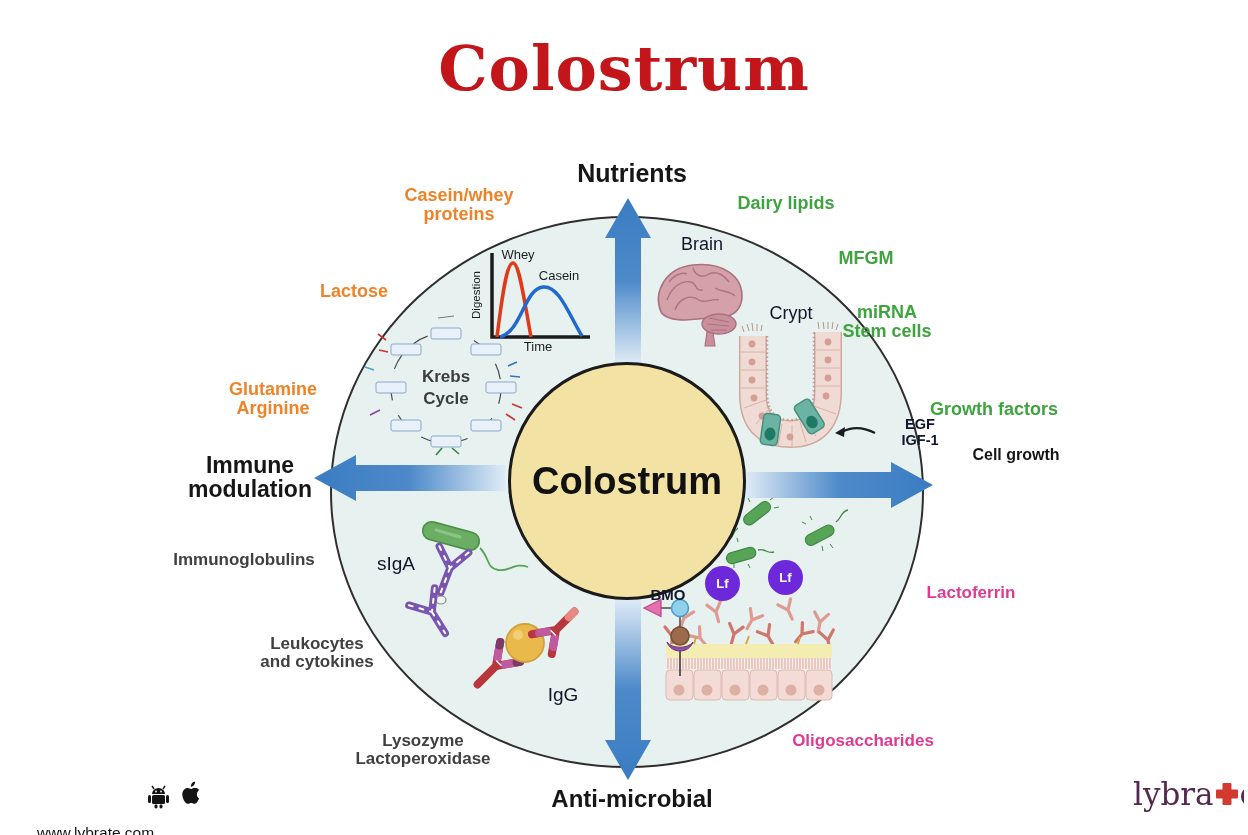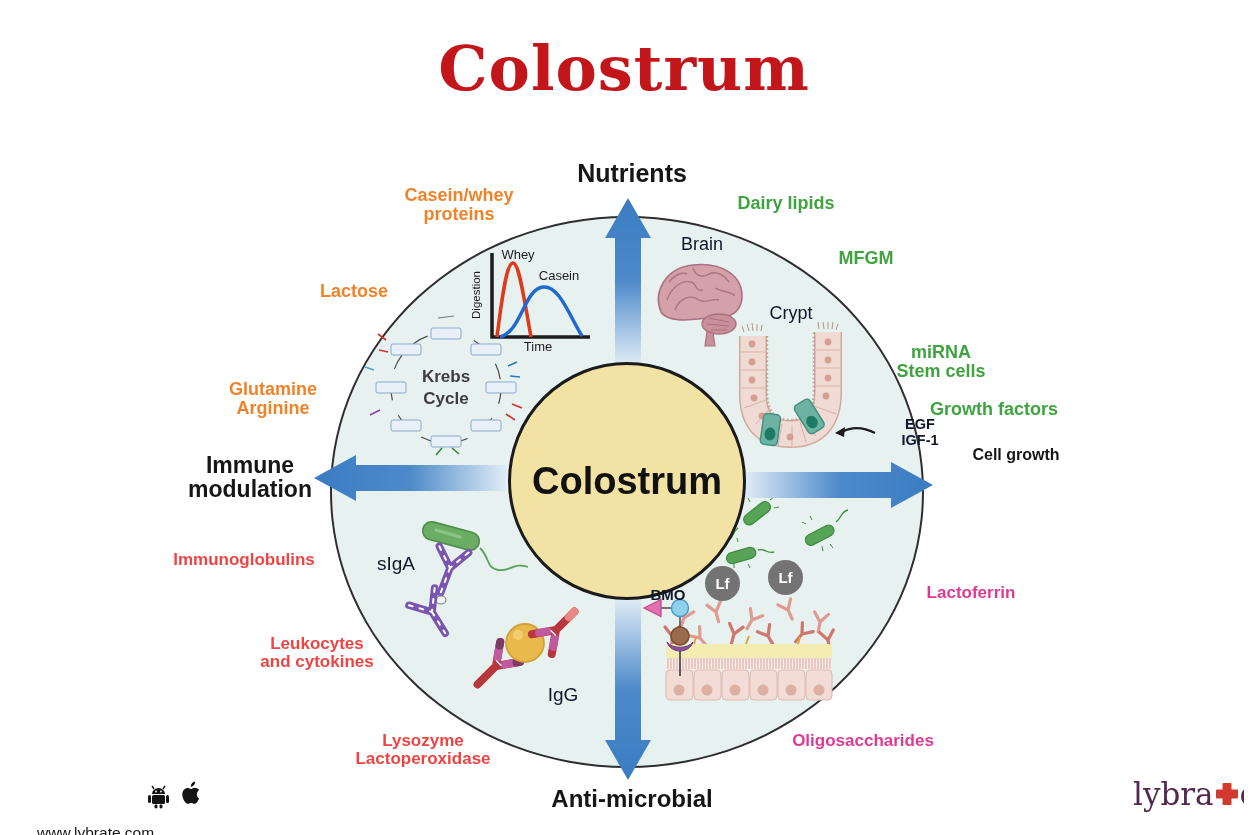--- a/index.html
+++ b/index.html
@@ -16,30 +16,30 @@
   .inner-circle { left:508px; top:362px; width:238px; height:238px; border-radius:50%;
                   background:#f2e3a5; border:3px solid #1b1b1b; display:flex;
                   align-items:center; justify-content:center; z-index:6; }
   .inner-circle span { font-size:38px; font-weight:700; color:#111; }
 
   .q-title { font-weight:700; color:#161616; font-size:25px; line-height:26px; z-index:7; }
   .sub { font-weight:700; font-size:18px; line-height:19px; z-index:7; }
   .sub span { display:block; }
   .orange { color:#ee8329; }
   .green  { color:#3fa33f; }
-  .purple { color:#ef4444; }
+  .purple { color:#404040; }
   .magenta{ color:#df3a92; }
   .inner-label { color:#0f172a; font-size:18px; z-index:7; }
   .bold-sm { font-weight:700; font-size:14.5px; line-height:16px; }
 
   .arrow { z-index:5; }
   .illus { z-index:3; }
 
-  .lf-badge { width:35px; height:35px; border-radius:50%; background:#737373;
-              color:#fff; font-weight:700; font-size:15px; display:flex;
+  .lf-badge { width:35px; height:35px; border-radius:50%; background:#6d28d9;
+              color:#fff; font-weight:700; font-size:13px; display:flex;
               align-items:center; justify-content:center; z-index:4; }
 
   .footer-text { left:37px; top:824px; font-size:15.5px; color:#151515; }
   .logo { left:1133px; top:776px; display:flex; align-items:center; gap:1px;
           font-family:"DejaVu Serif", serif; font-size:31px; color:#532a4e; z-index:8; }
 </style>
 </head>
 <body>
 
 <div class="canvas">
@@ -308,21 +308,21 @@
     <span>proteins</span>
   </div>
   <div class="abs ctr sub orange" style="left:354px;top:282px;">Lactose</div>
   <div class="abs ctr sub orange" style="left:273px;top:380px;">
     <span>Glutamine</span>
     <span>Arginine</span>
   </div>
 
   <div class="abs ctr sub green" style="left:786px;top:194px;">Dairy lipids</div>
   <div class="abs ctr sub green" style="left:866px;top:249px;">MFGM</div>
-  <div class="abs ctr sub green" style="left:941px;top:303px;margin-top:40px;">
+  <div class="abs ctr sub green" style="left:887px;top:303px;">
     <span>miRNA</span>
     <span>Stem cells</span>
   </div>
   <div class="abs ctr sub green" style="left:994px;top:400px;">Growth factors</div>
 
   <div class="abs ctr sub purple" style="left:244px;top:550px;font-size:17px;">Immunoglobulins</div>
   <div class="abs ctr sub purple" style="left:317px;top:635px;font-size:17px;line-height:18px;">
     <span>Leukocytes</span>
     <span>and cytokines</span>
   </div>

